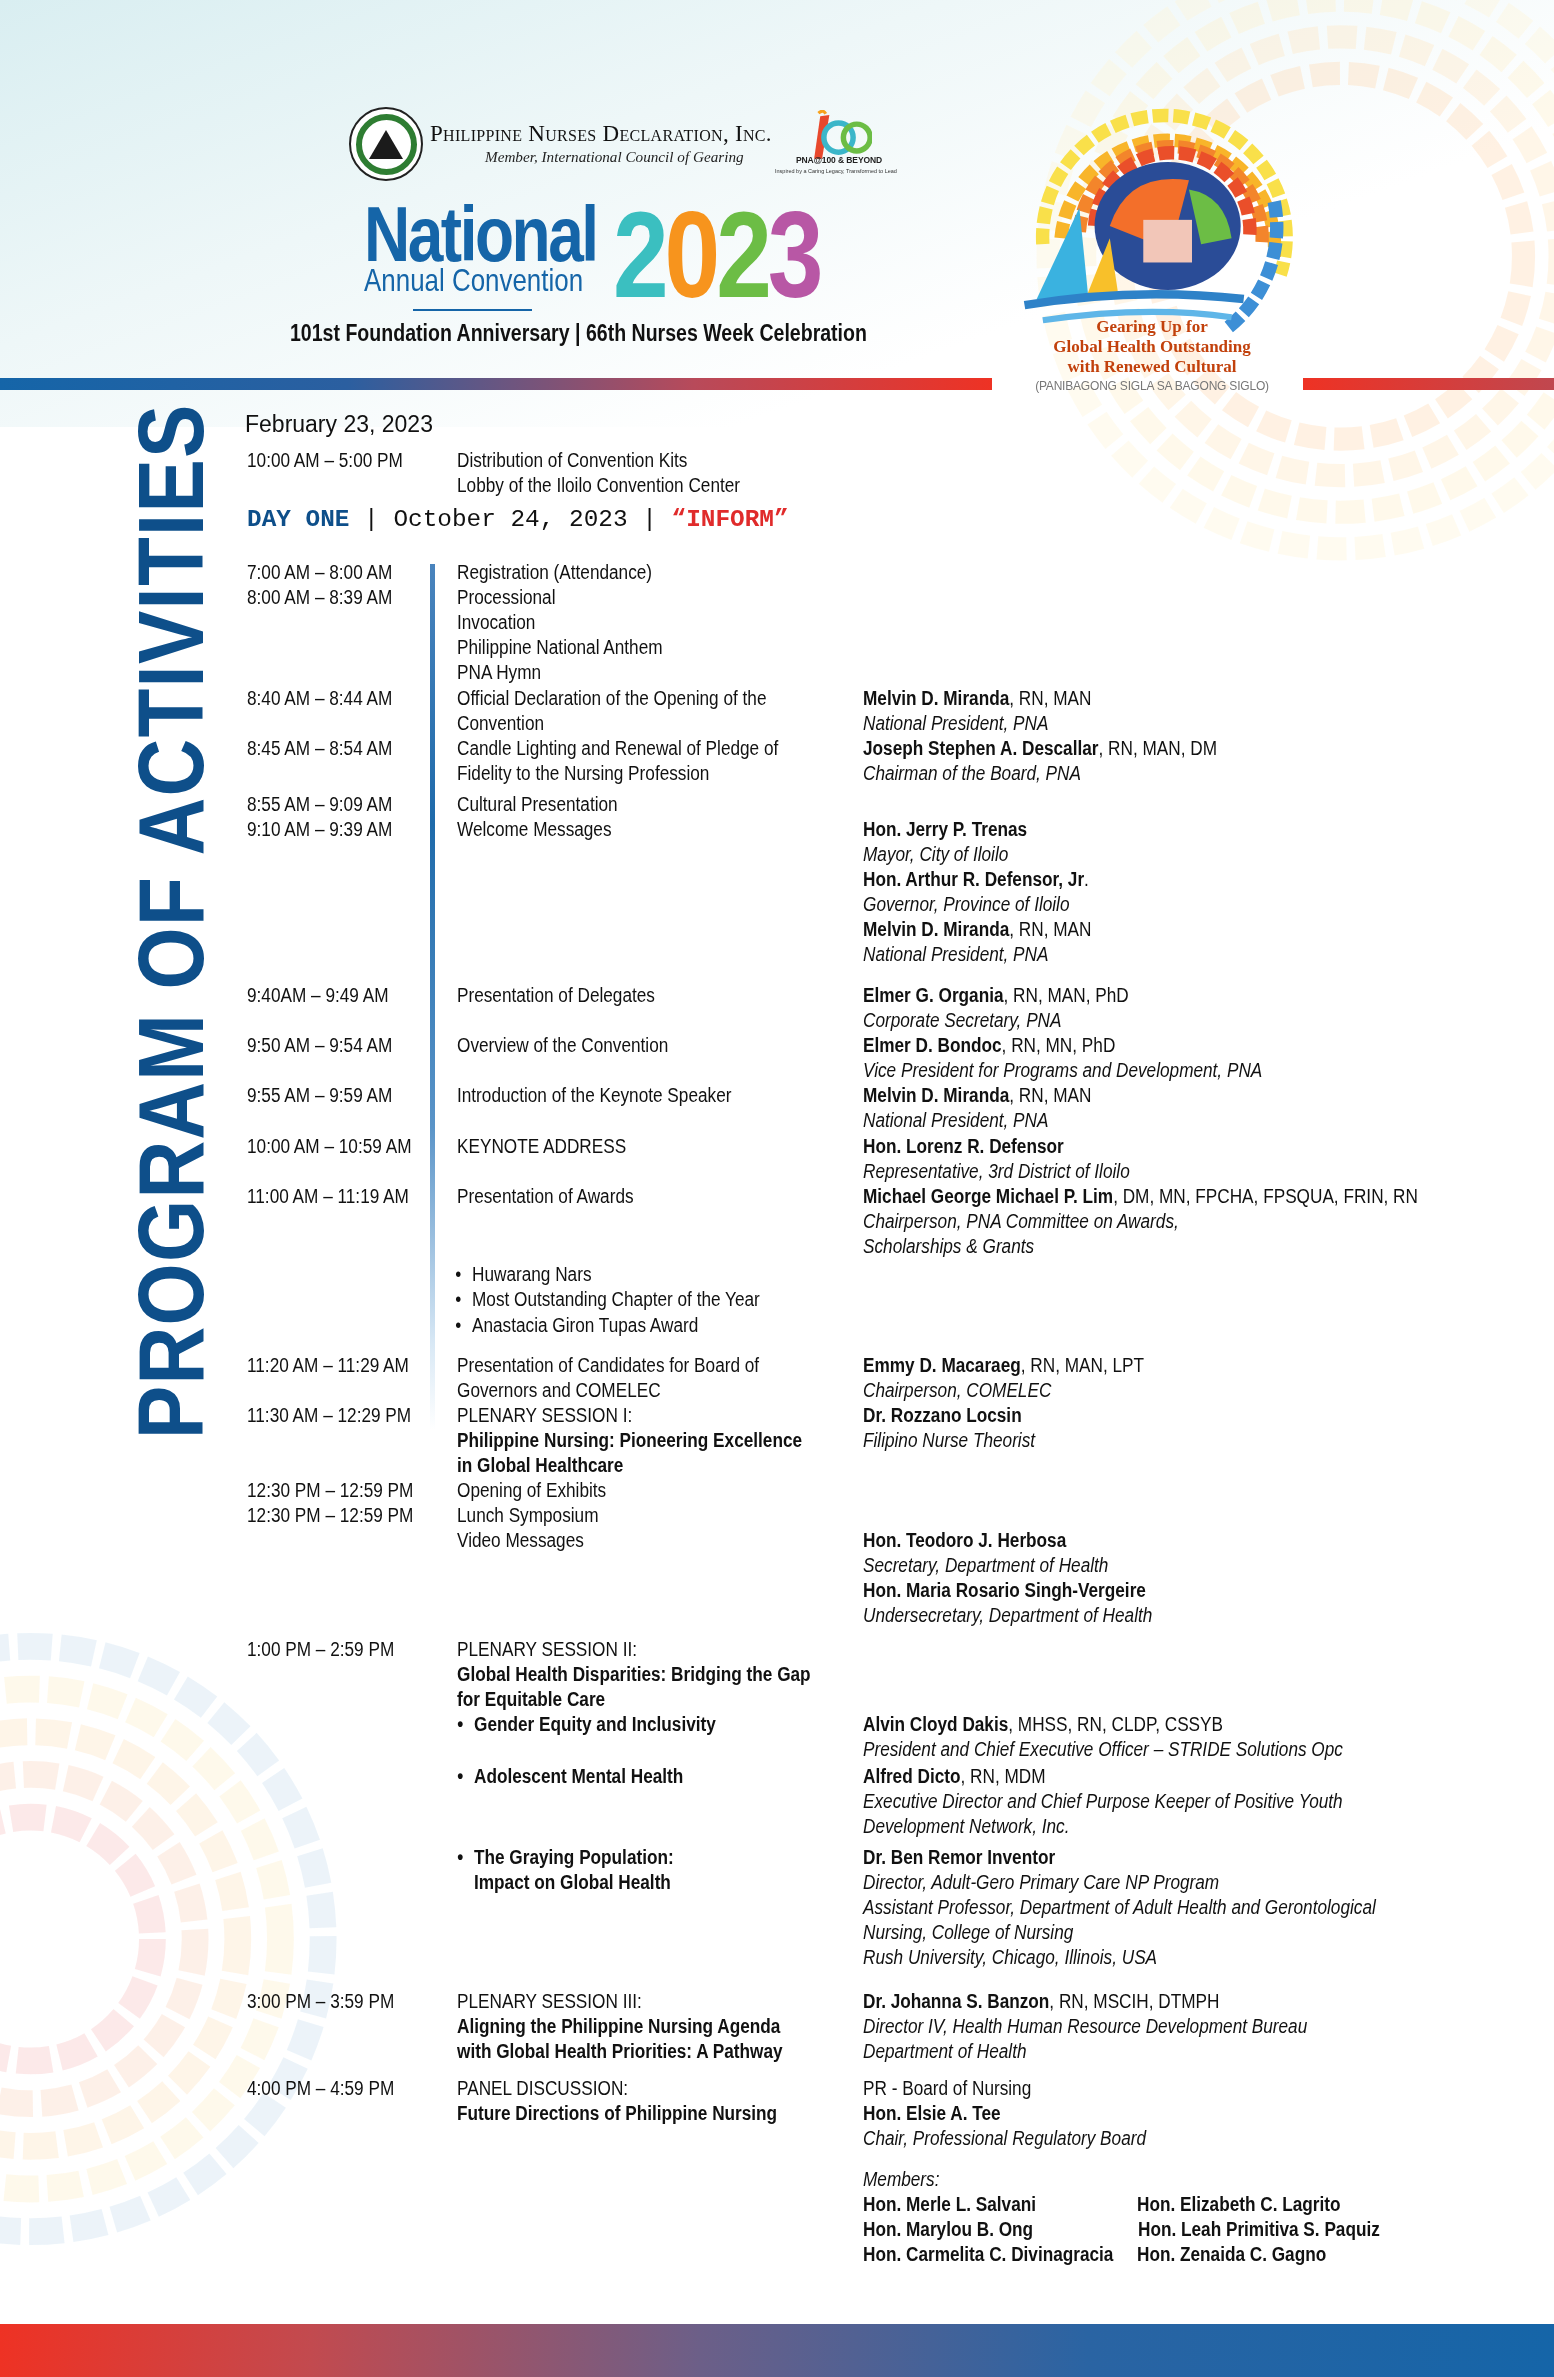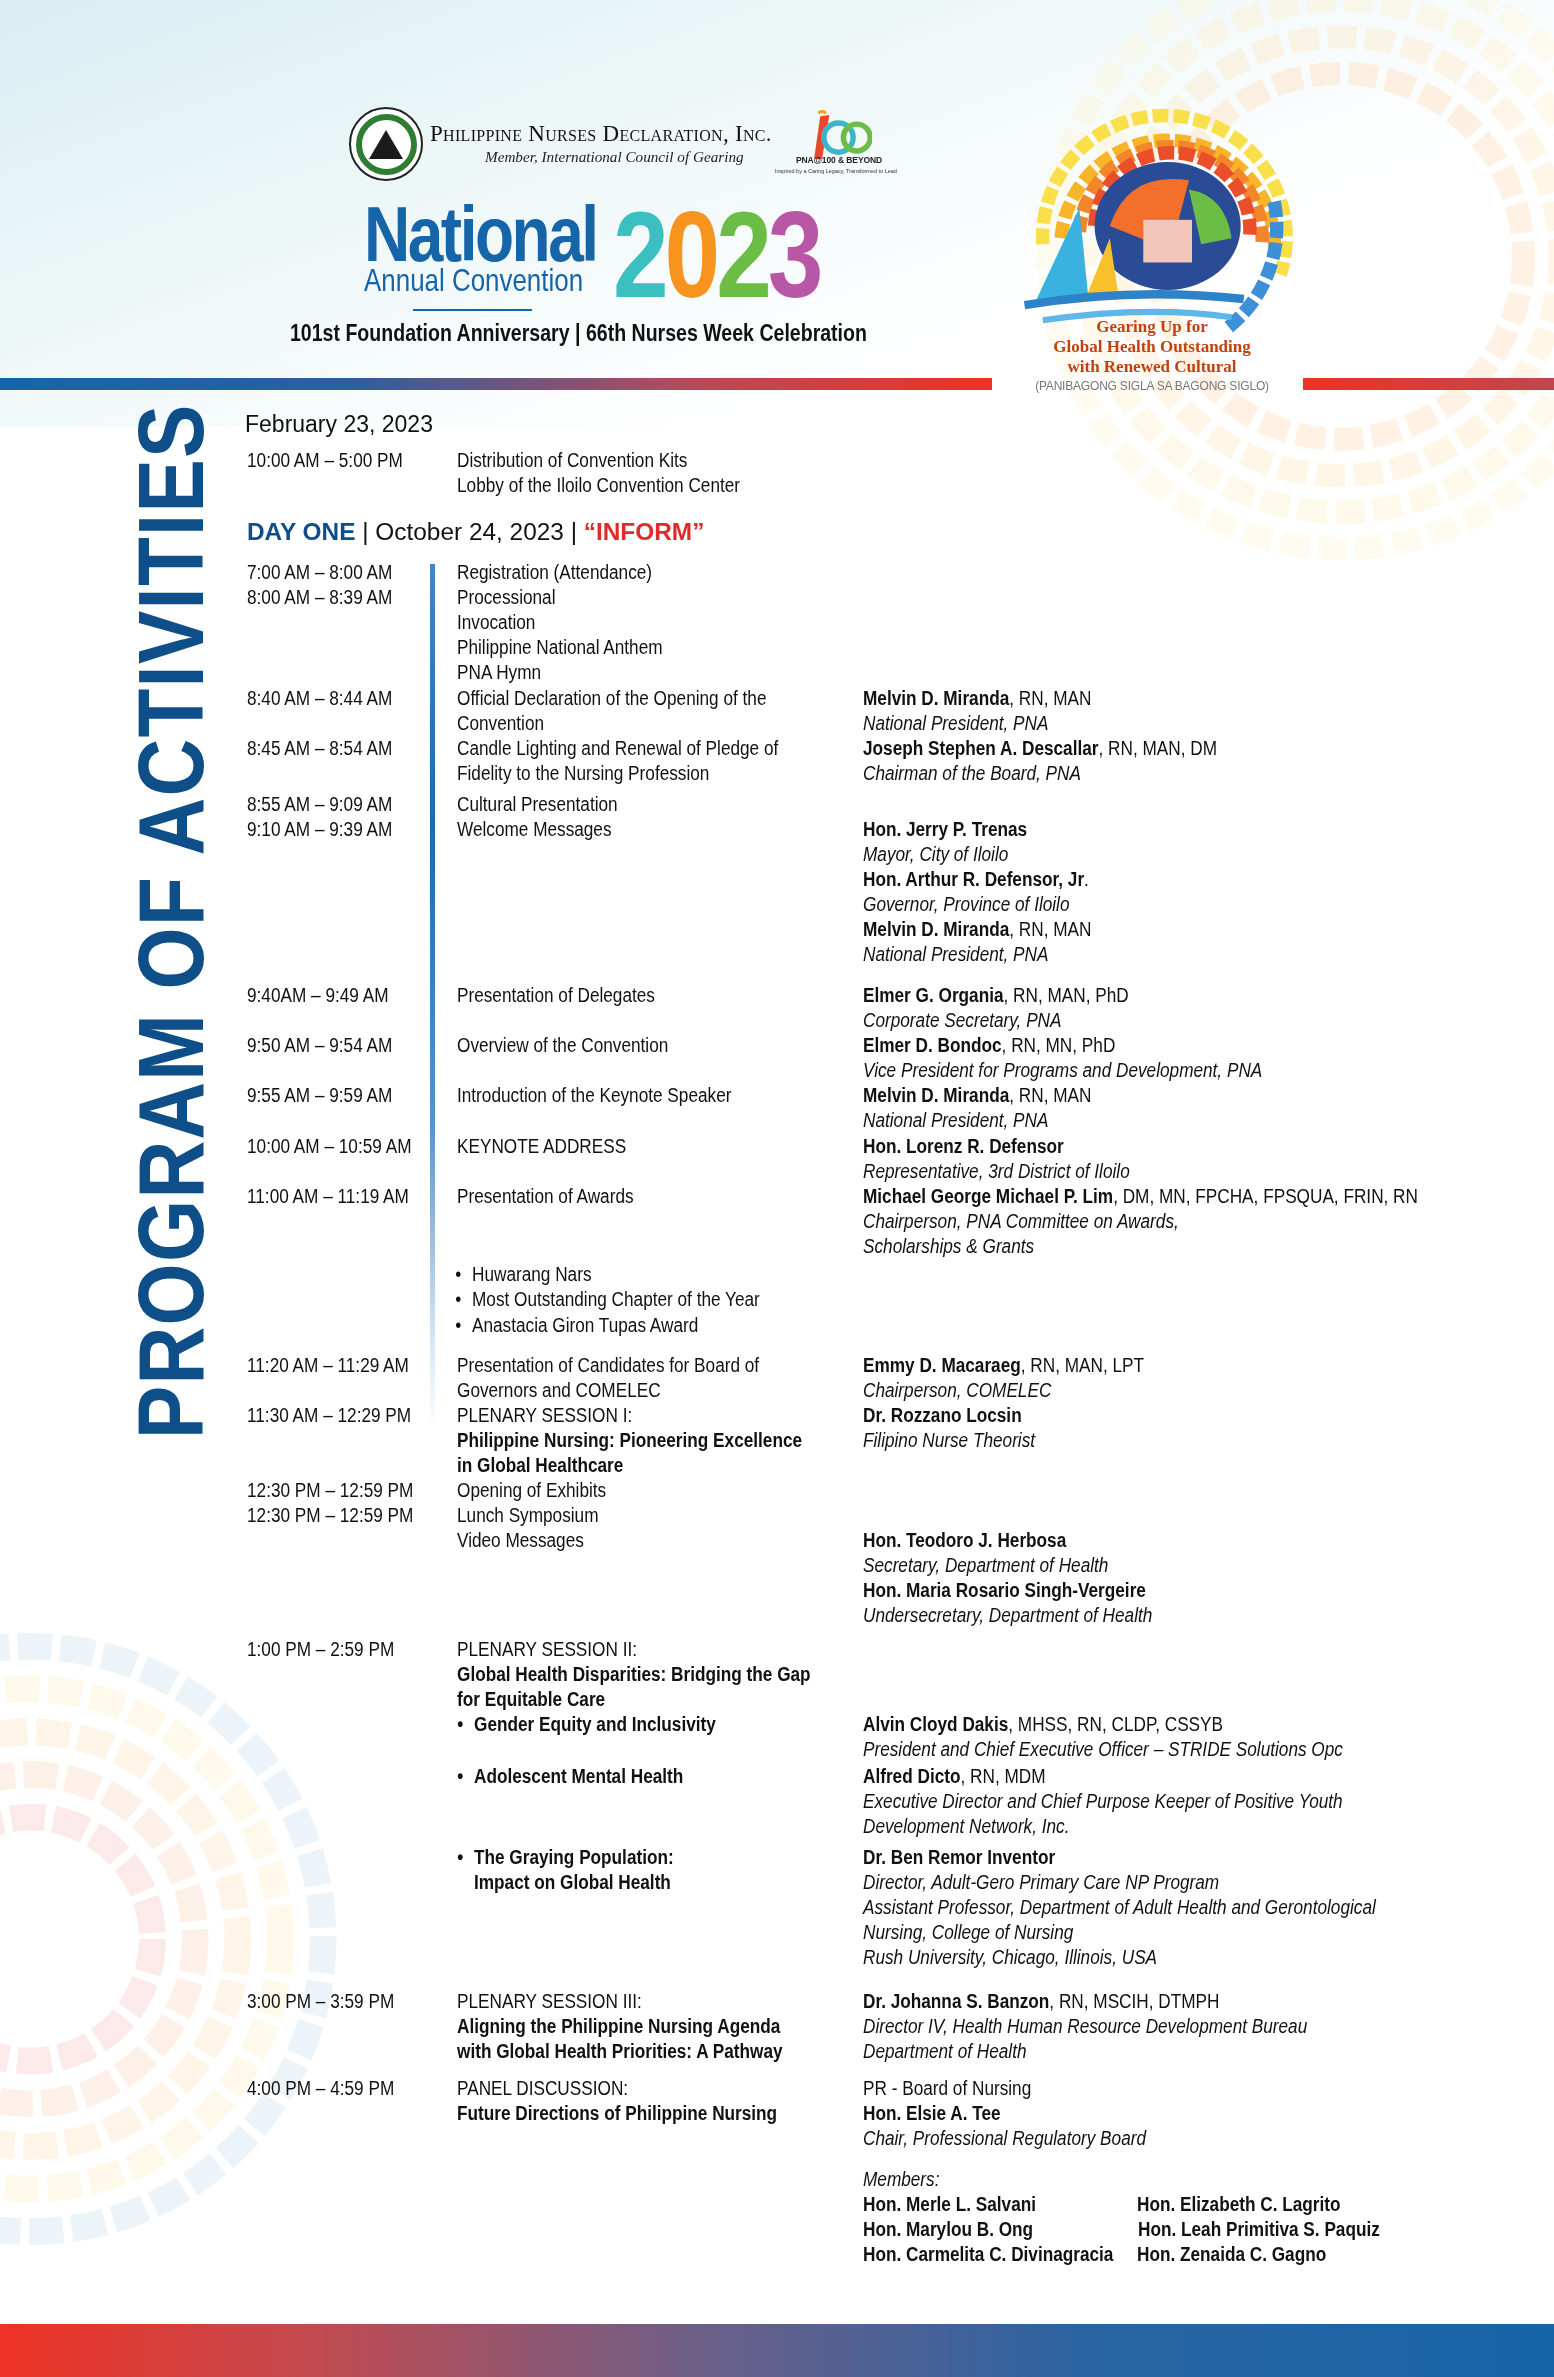--- a/index.html
+++ b/index.html
@@ -41,21 +41,21 @@
   .vertical-title { position: absolute; left: 119px; top: 1439px; transform-origin: left top; transform: rotate(-90deg) scaleY(1.15); font-size: 80px; font-weight: bold; color: #0e4f8a; white-space: nowrap; letter-spacing: 1.2px; }
 
   
   .t { position: absolute; font-size: 20px; line-height: 25px; color: #111; white-space: nowrap; transform: scaleX(0.86); transform-origin: left top; }
   .b { font-weight: bold; }
   .i { font-style: italic; }
   .time { left: 247px; }
   .act { left: 457px; }
   .spk { left: 863px; }
   .date-head { position: absolute; left: 245px; top: 411px; font-size: 23px; color: #111; }
-  .day-head { position: absolute; left: 247px; top: 518px; font-size: 24.4px; white-space: nowrap; }
+  .day-head { position: absolute; left: 247px; top: 506px; font-size: 24.4px; white-space: nowrap; font-family: Liberation Mono, monospace; }
   .day-head .day { color: #0e4f8a; font-weight: bold; }
   .day-head .sep { color: #111; font-weight: normal; }
   .day-head .inform { color: #e02b2b; font-weight: bold; }
   .vline { position: absolute; left: 430px; top: 564px; width: 4.9px; height: 866px; background: linear-gradient(180deg, #4a84bd 0%, #1e6aaa 30%, #5a94c8 65%, #d8e8f5 90%, rgba(255,255,255,0) 100%); }
   .bullet::before { content: "\2022"; position: absolute; left: -19.5px; }
 </style>
 </head>
 <body>
 
 <div class="bg-top"></div>

